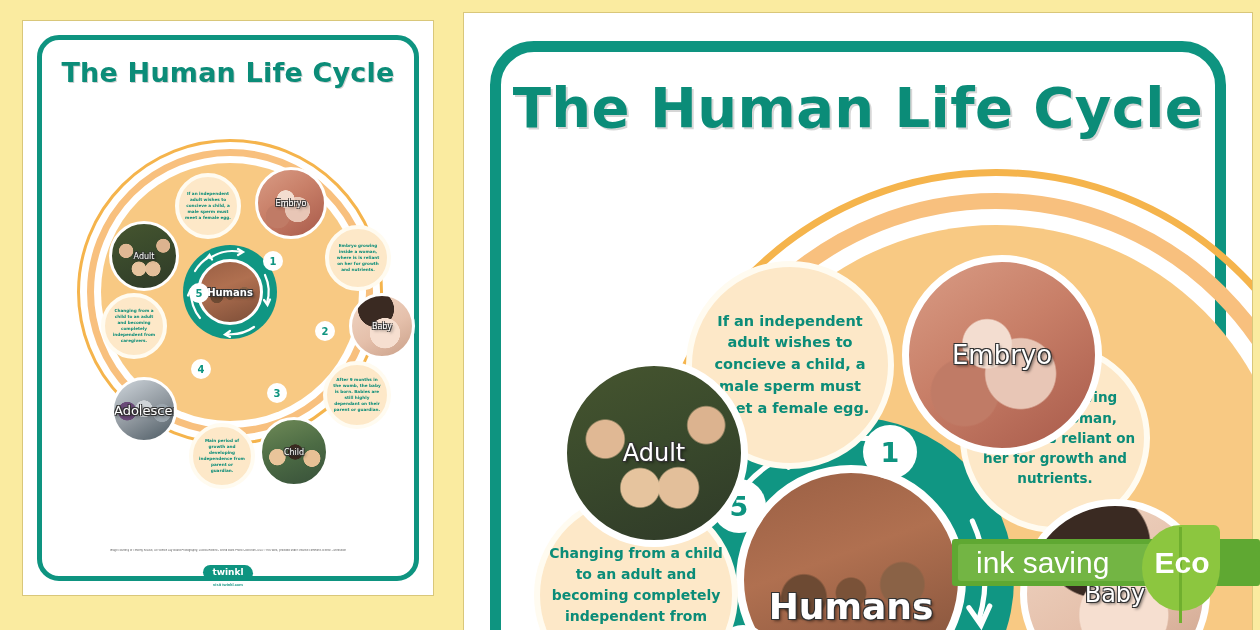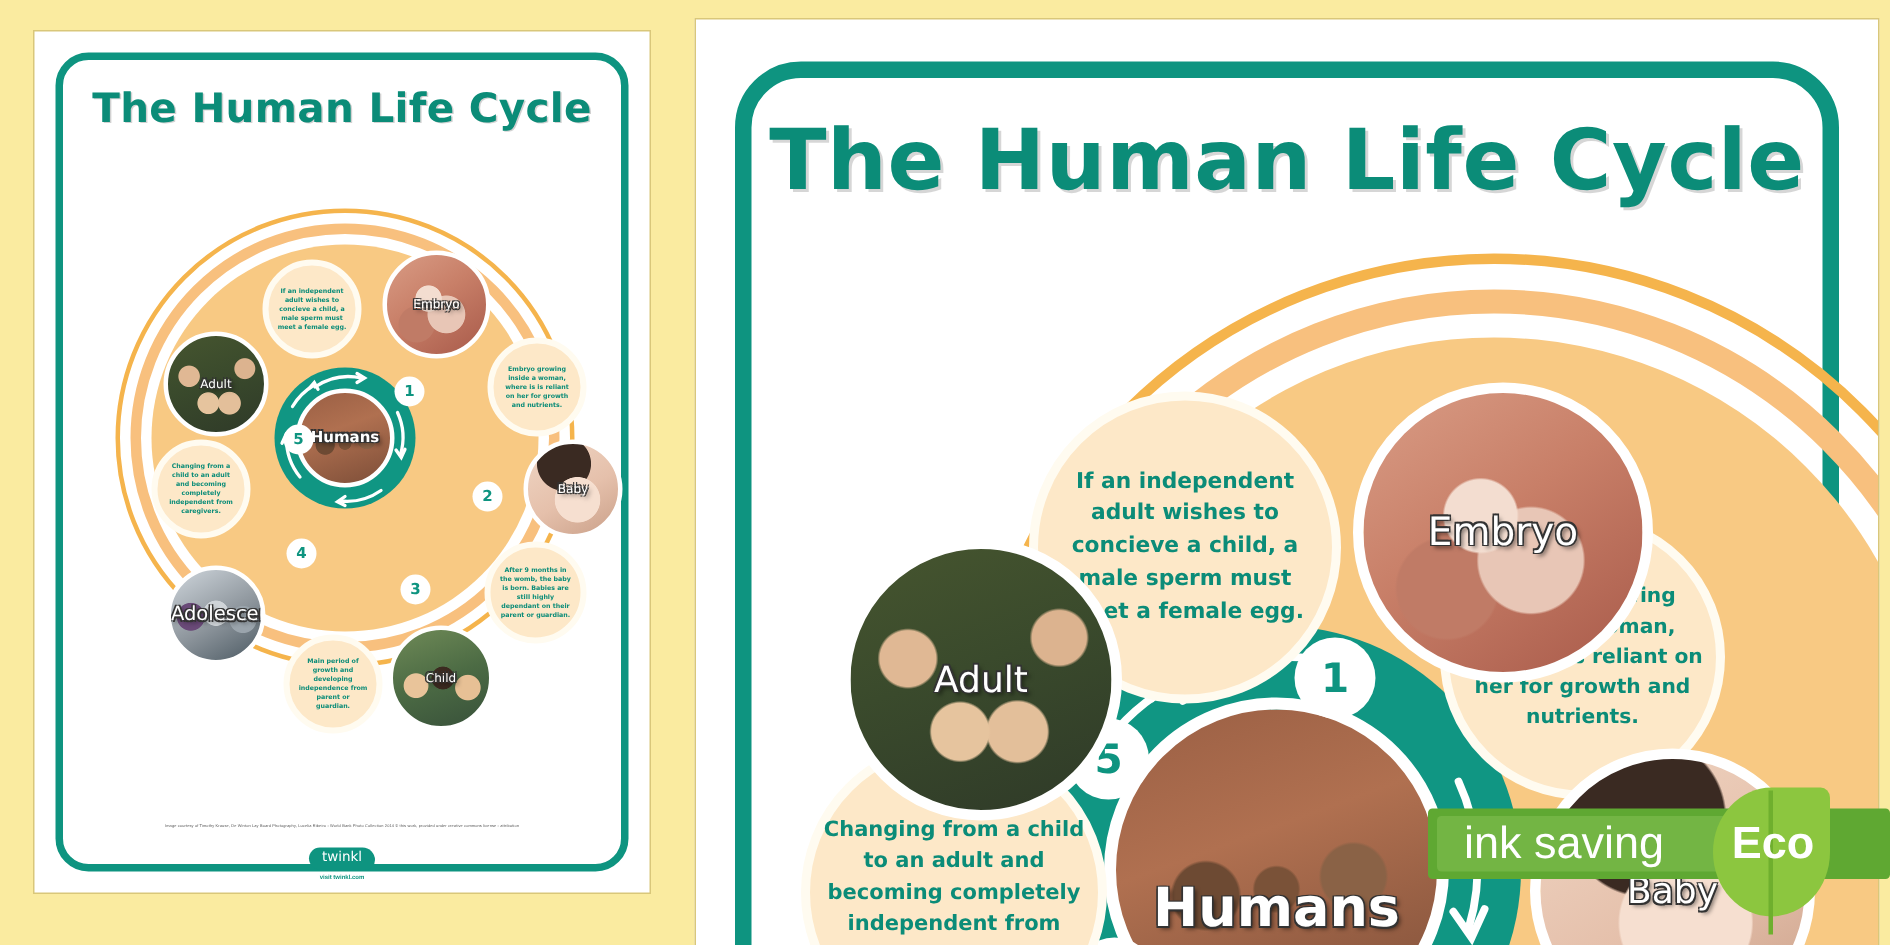--- a/index.html
+++ b/index.html
@@ -121,21 +121,21 @@
      linear-gradient(160deg,#46552f 0%,#3a4a2c 45%,#2f3a28 100%);}
 
   
   .credits{
     position:absolute;left:0;right:0;text-align:center;
     font-size:2.6px;color:#555;letter-spacing:.1px;white-space:nowrap;overflow:hidden;
   }
   .logo-wrap{position:absolute;left:0;right:0;text-align:center;}
   .logo-blob{
     display:inline-block;background:#0E9480;color:#fff;
-    font-family:"DejaVu Sans", sans-serif;font-weight:normal;font-size:9px;
+    font-family:"DejaVu Sans", sans-serif;font-weight:bold;font-size:9px;
     padding:3px 9px;border-radius:14px 16px 13px 15px;line-height:1;
   }
   .logo-sub{display:block;margin-top:2px;font-size:4px;color:#0E9480;font-weight:bold;}
 
   
   #eco-badge{position:absolute;left:952px;top:533px;width:283px;height:60px;}
   #eco-badge .bar{
     position:absolute;left:0;top:6px;width:308px;height:47px;
     background:#5FA832;border-radius:3px;
   }

